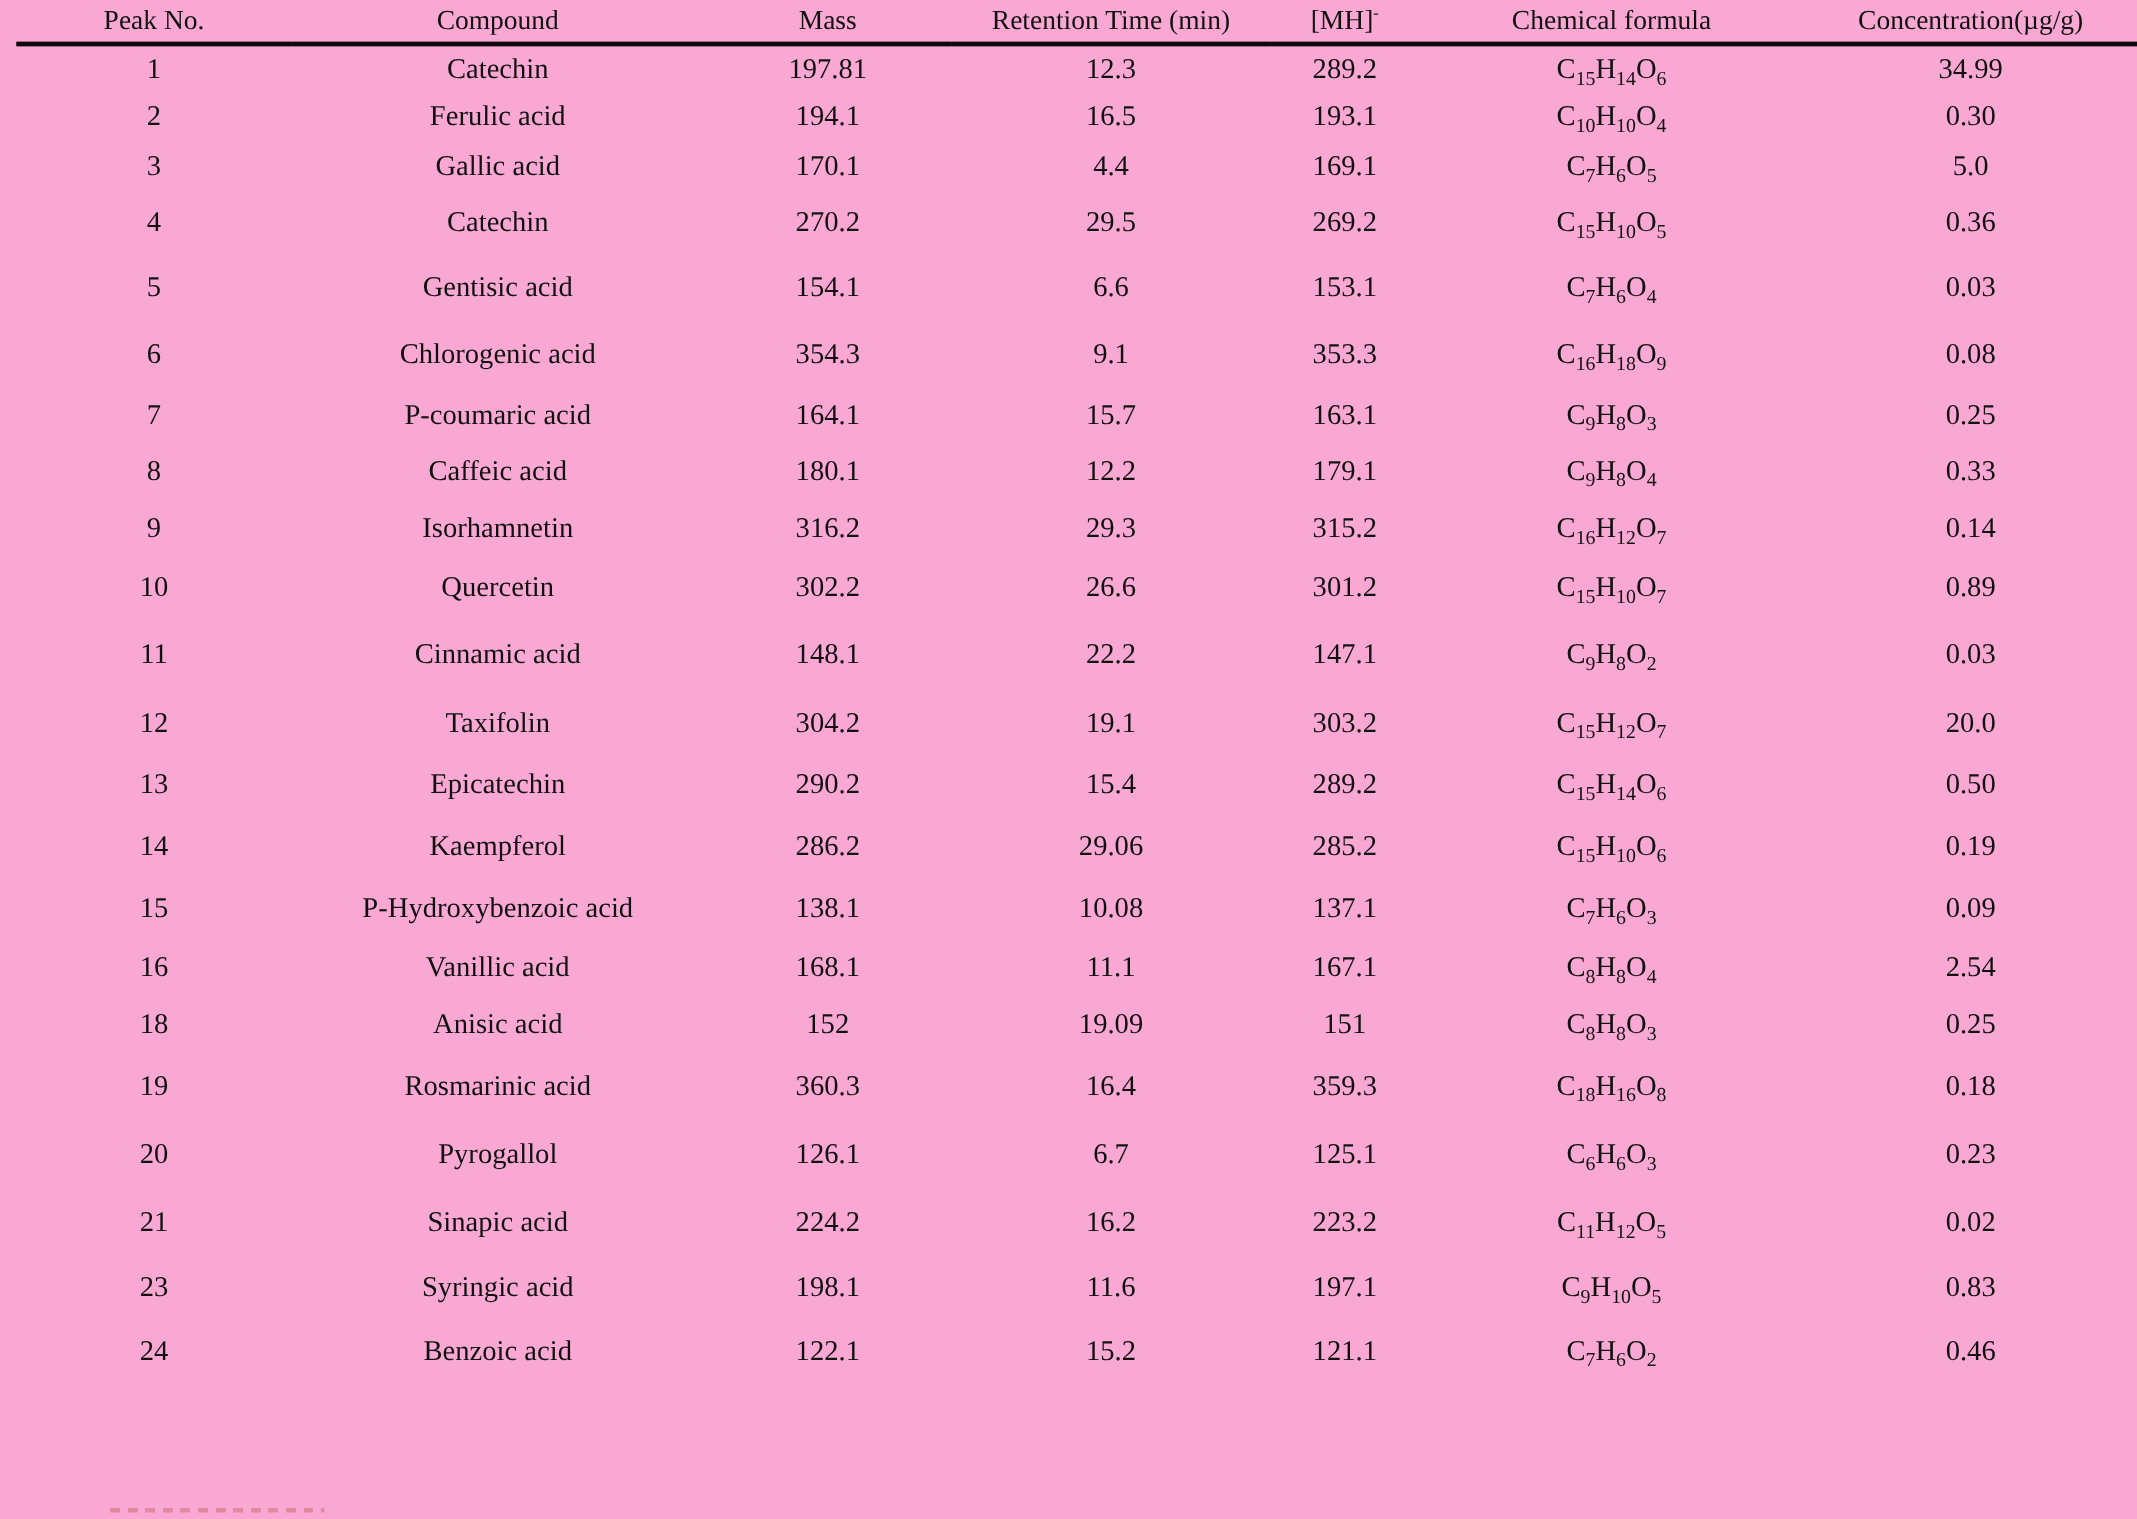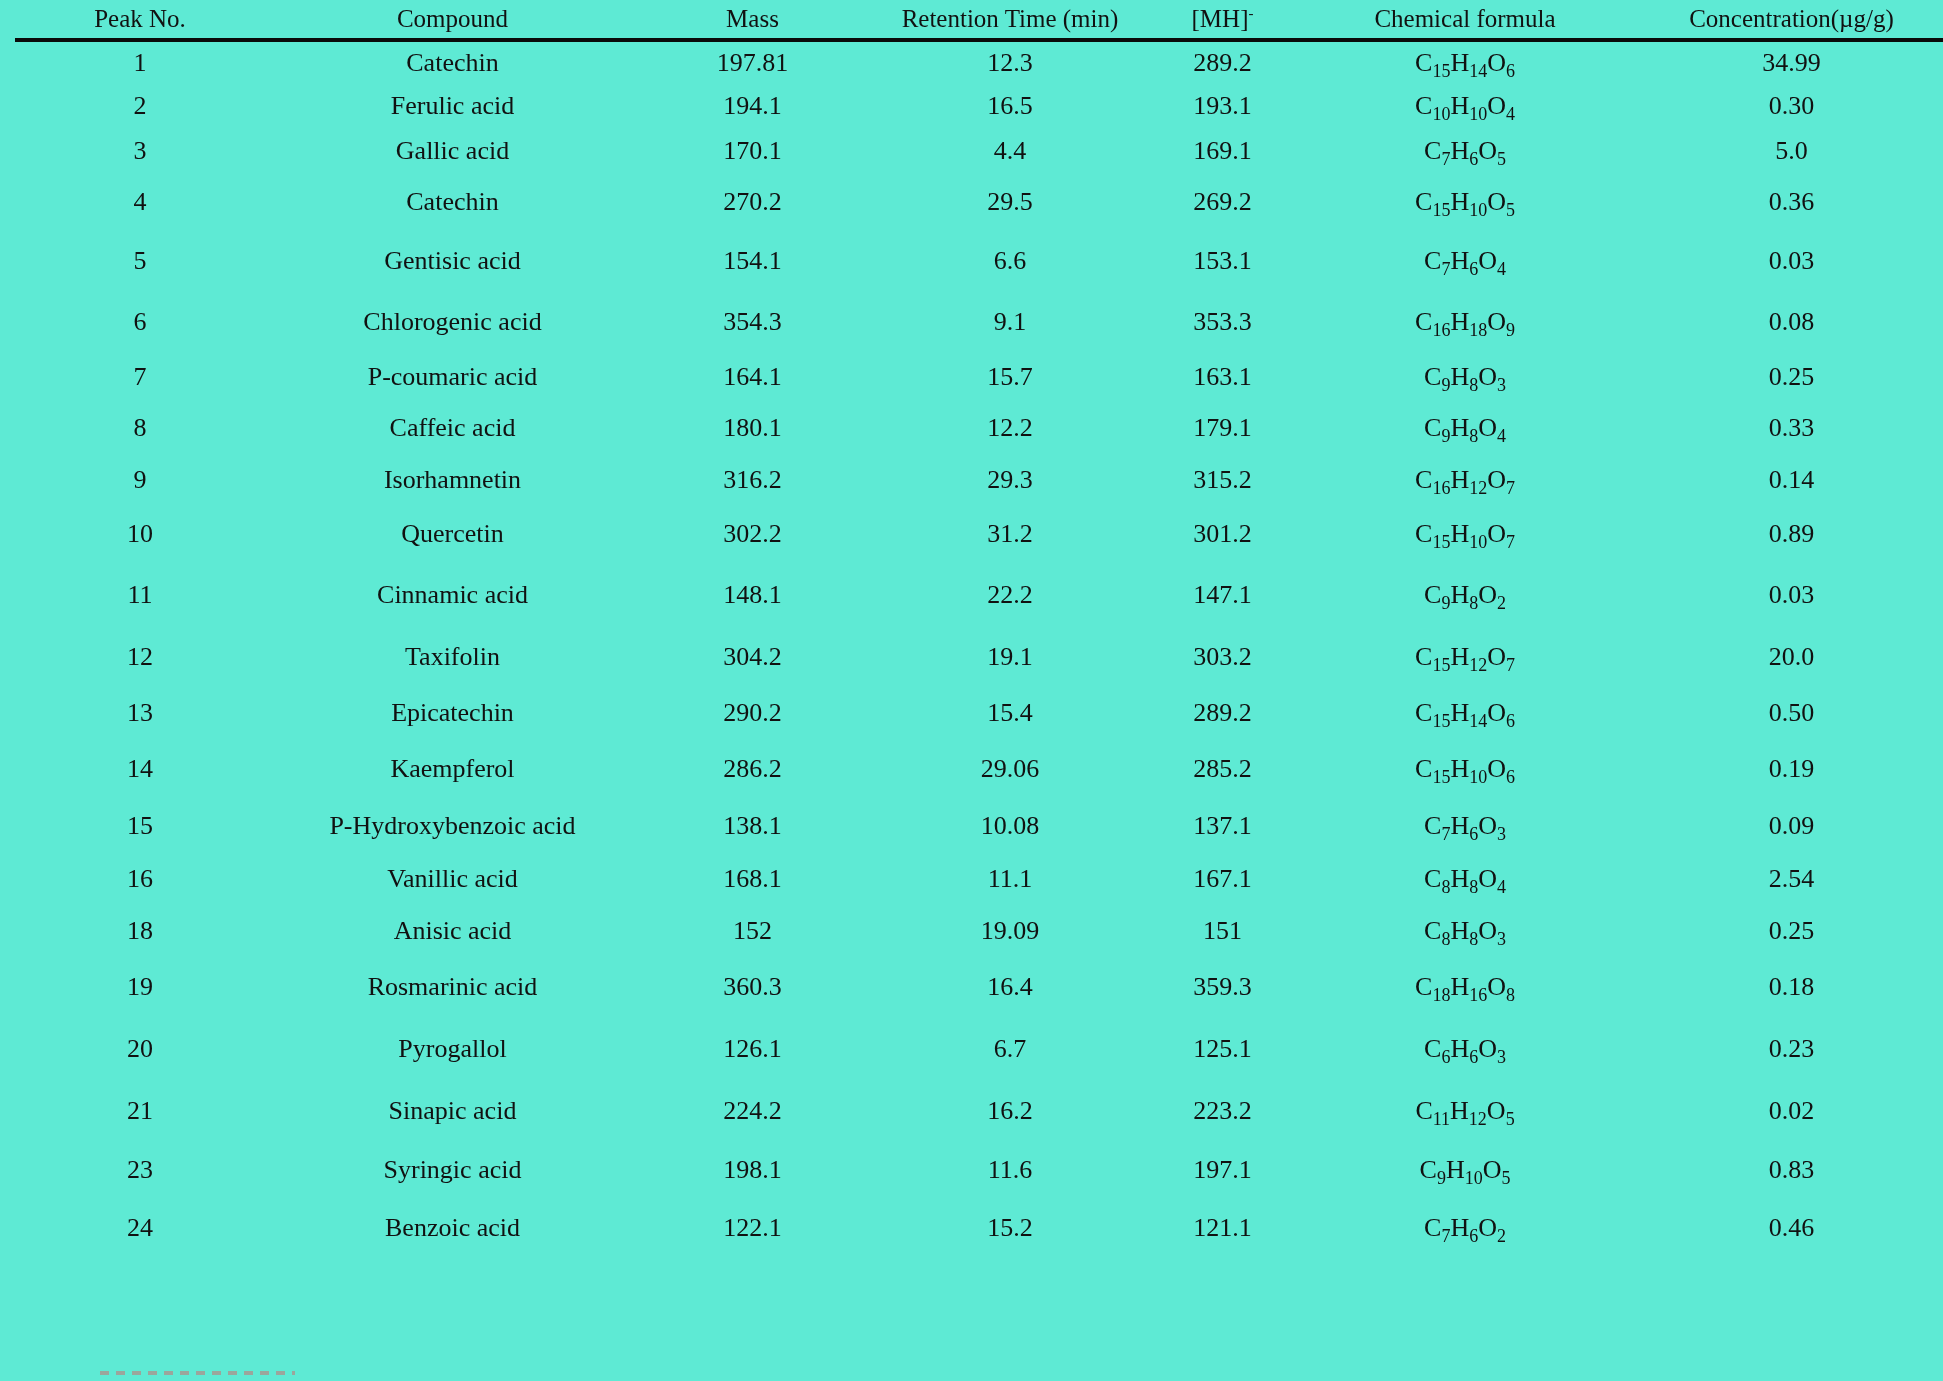--- a/index.html
+++ b/index.html
@@ -4,21 +4,21 @@
 <style>
   html, body {
     margin: 0;
     padding: 0;
     background: #ffffff;
   }
   .page {
     position: relative;
     width: 1943px;
     height: 1381px;
-    background: #5eead4;
+    background: #f9a8d4;
     overflow: hidden;
     font-family: "Liberation Serif", "DejaVu Serif", serif;
     color: #111111;
   }
   table.compound-table {
     border-collapse: collapse;
     table-layout: fixed;
     width: 1928px;
     margin-left: 15px;
   }
@@ -198,21 +198,21 @@
           <td>316.2</td>
           <td>29.3</td>
           <td>315.2</td>
           <td>C<sub>16</sub>H<sub>12</sub>O<sub>7</sub></td>
           <td>0.14</td>
         </tr>
         <tr>
           <td>10</td>
           <td>Quercetin</td>
           <td>302.2</td>
-          <td>31.2</td>
+          <td>26.6</td>
           <td>301.2</td>
           <td>C<sub>15</sub>H<sub>10</sub>O<sub>7</sub></td>
           <td>0.89</td>
         </tr>
         <tr>
           <td>11</td>
           <td>Cinnamic acid</td>
           <td>148.1</td>
           <td>22.2</td>
           <td>147.1</td>

